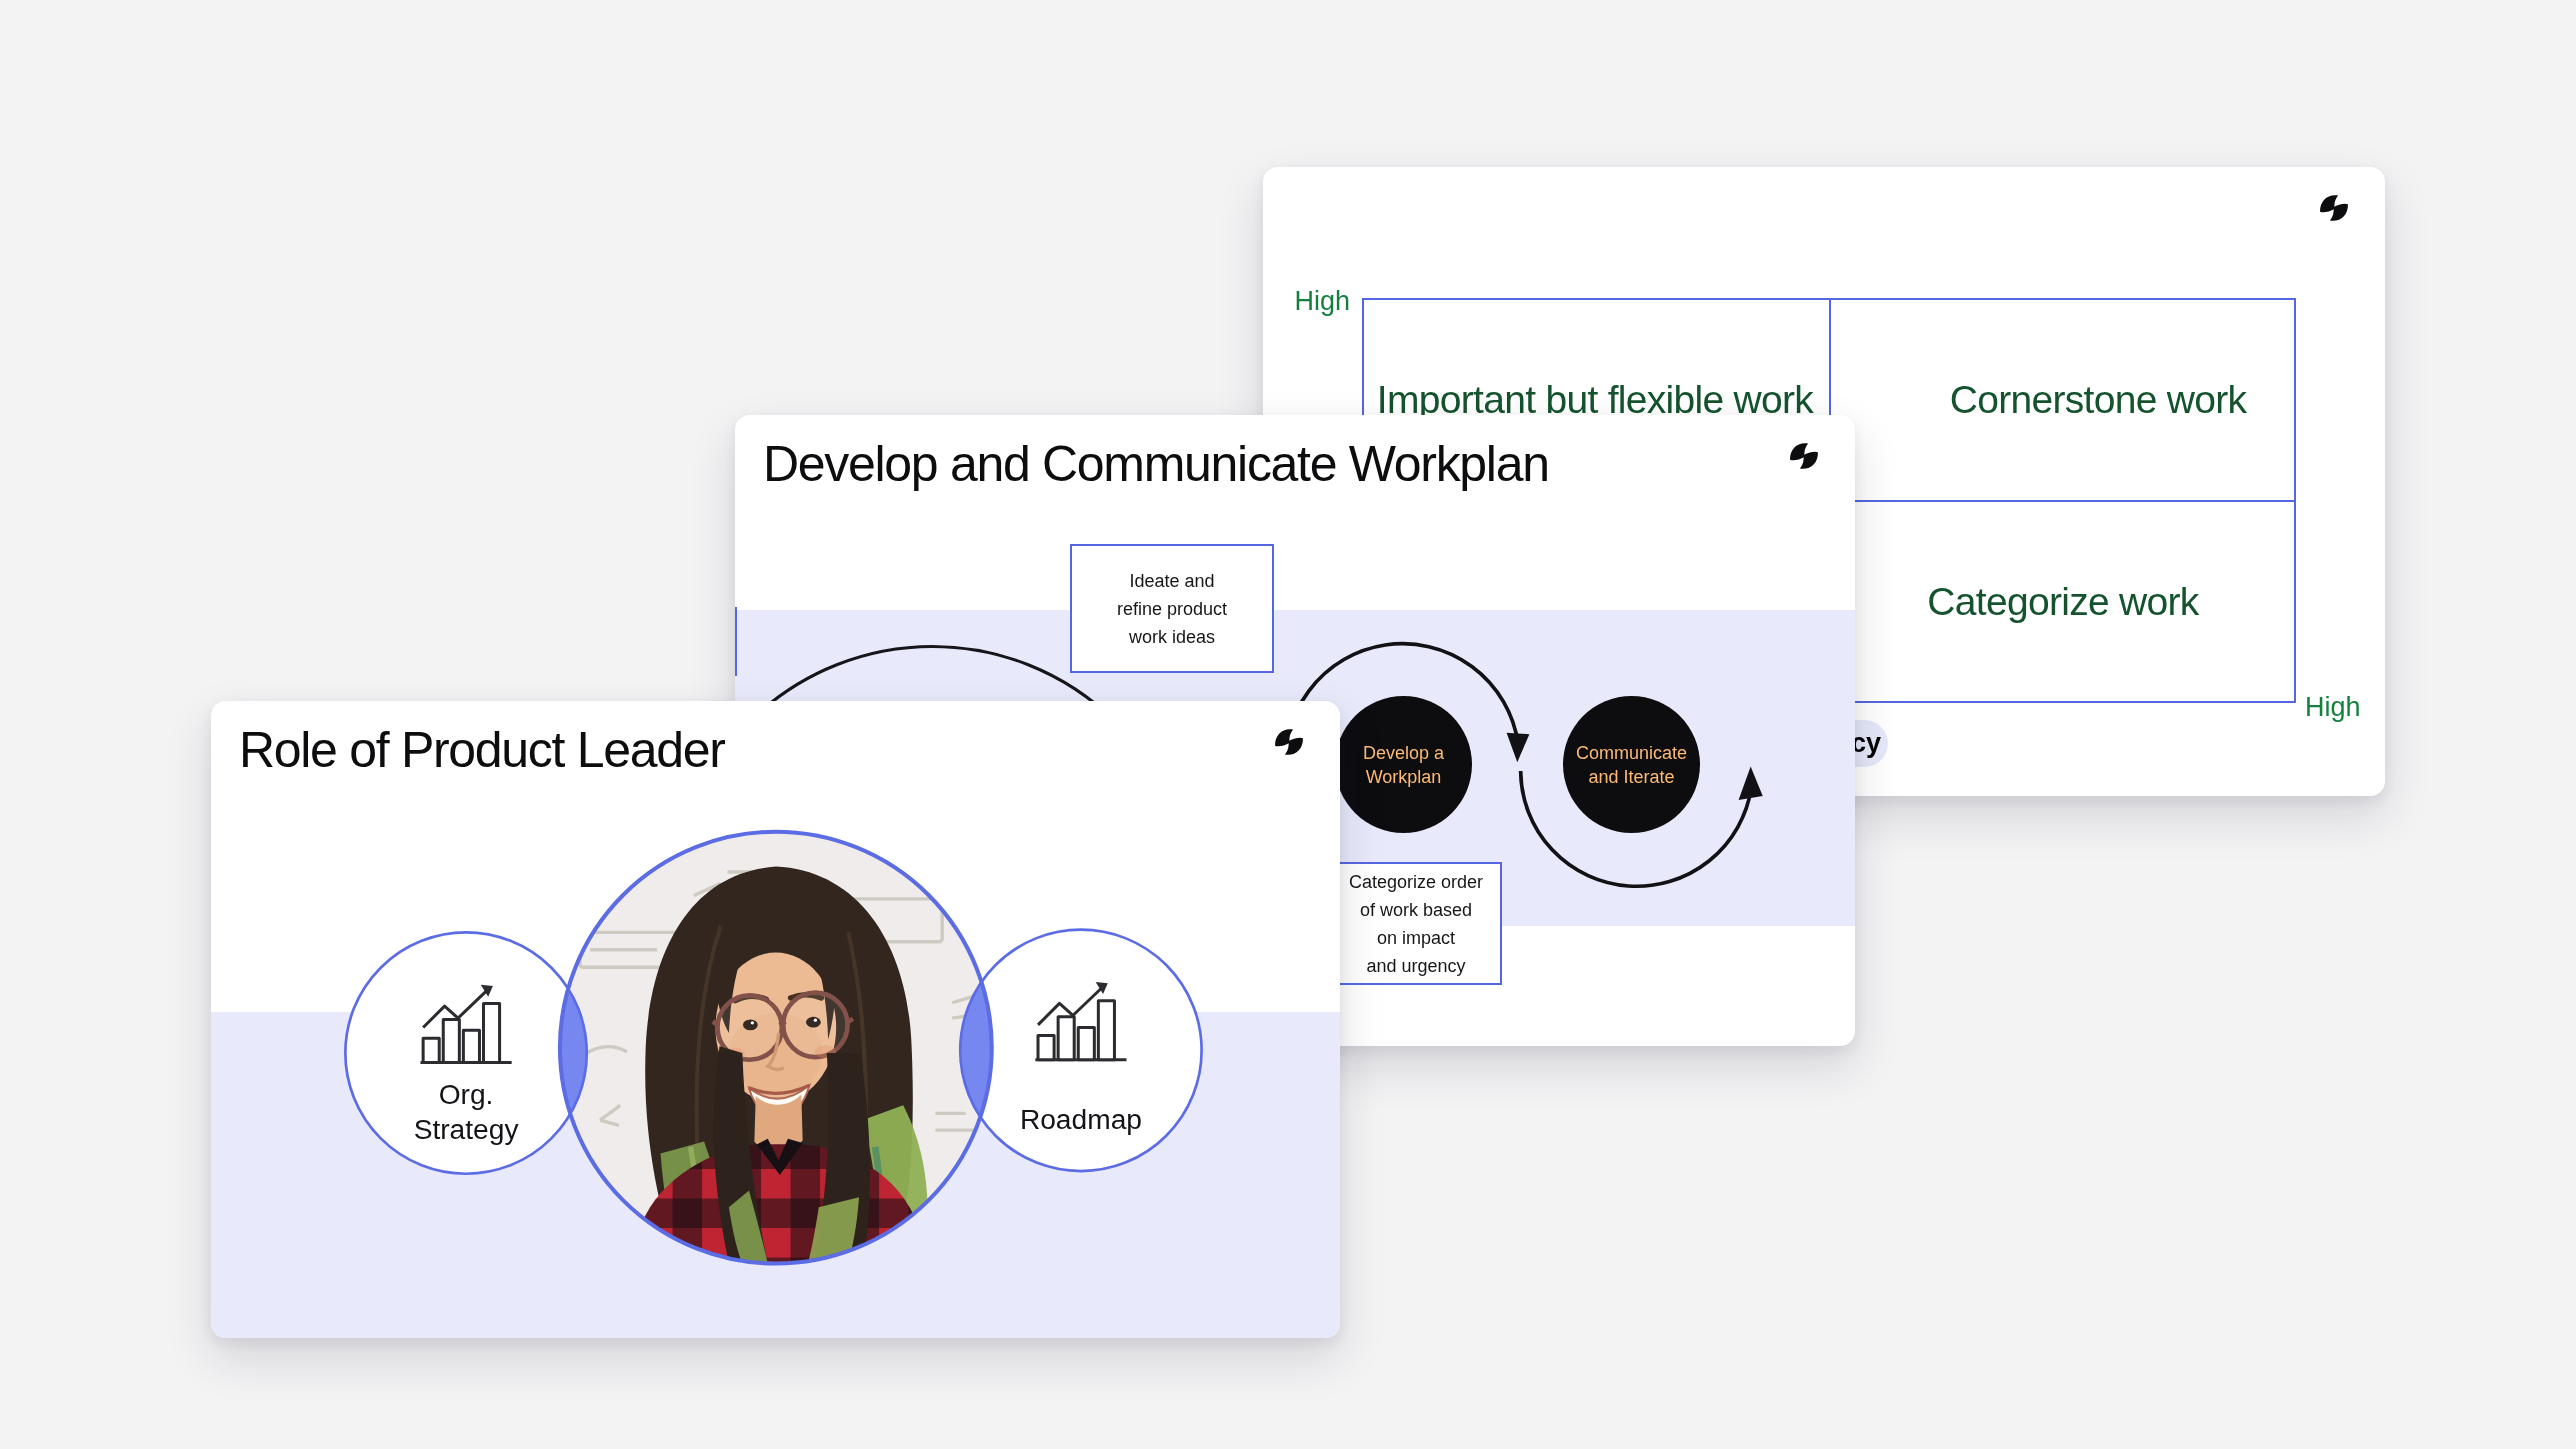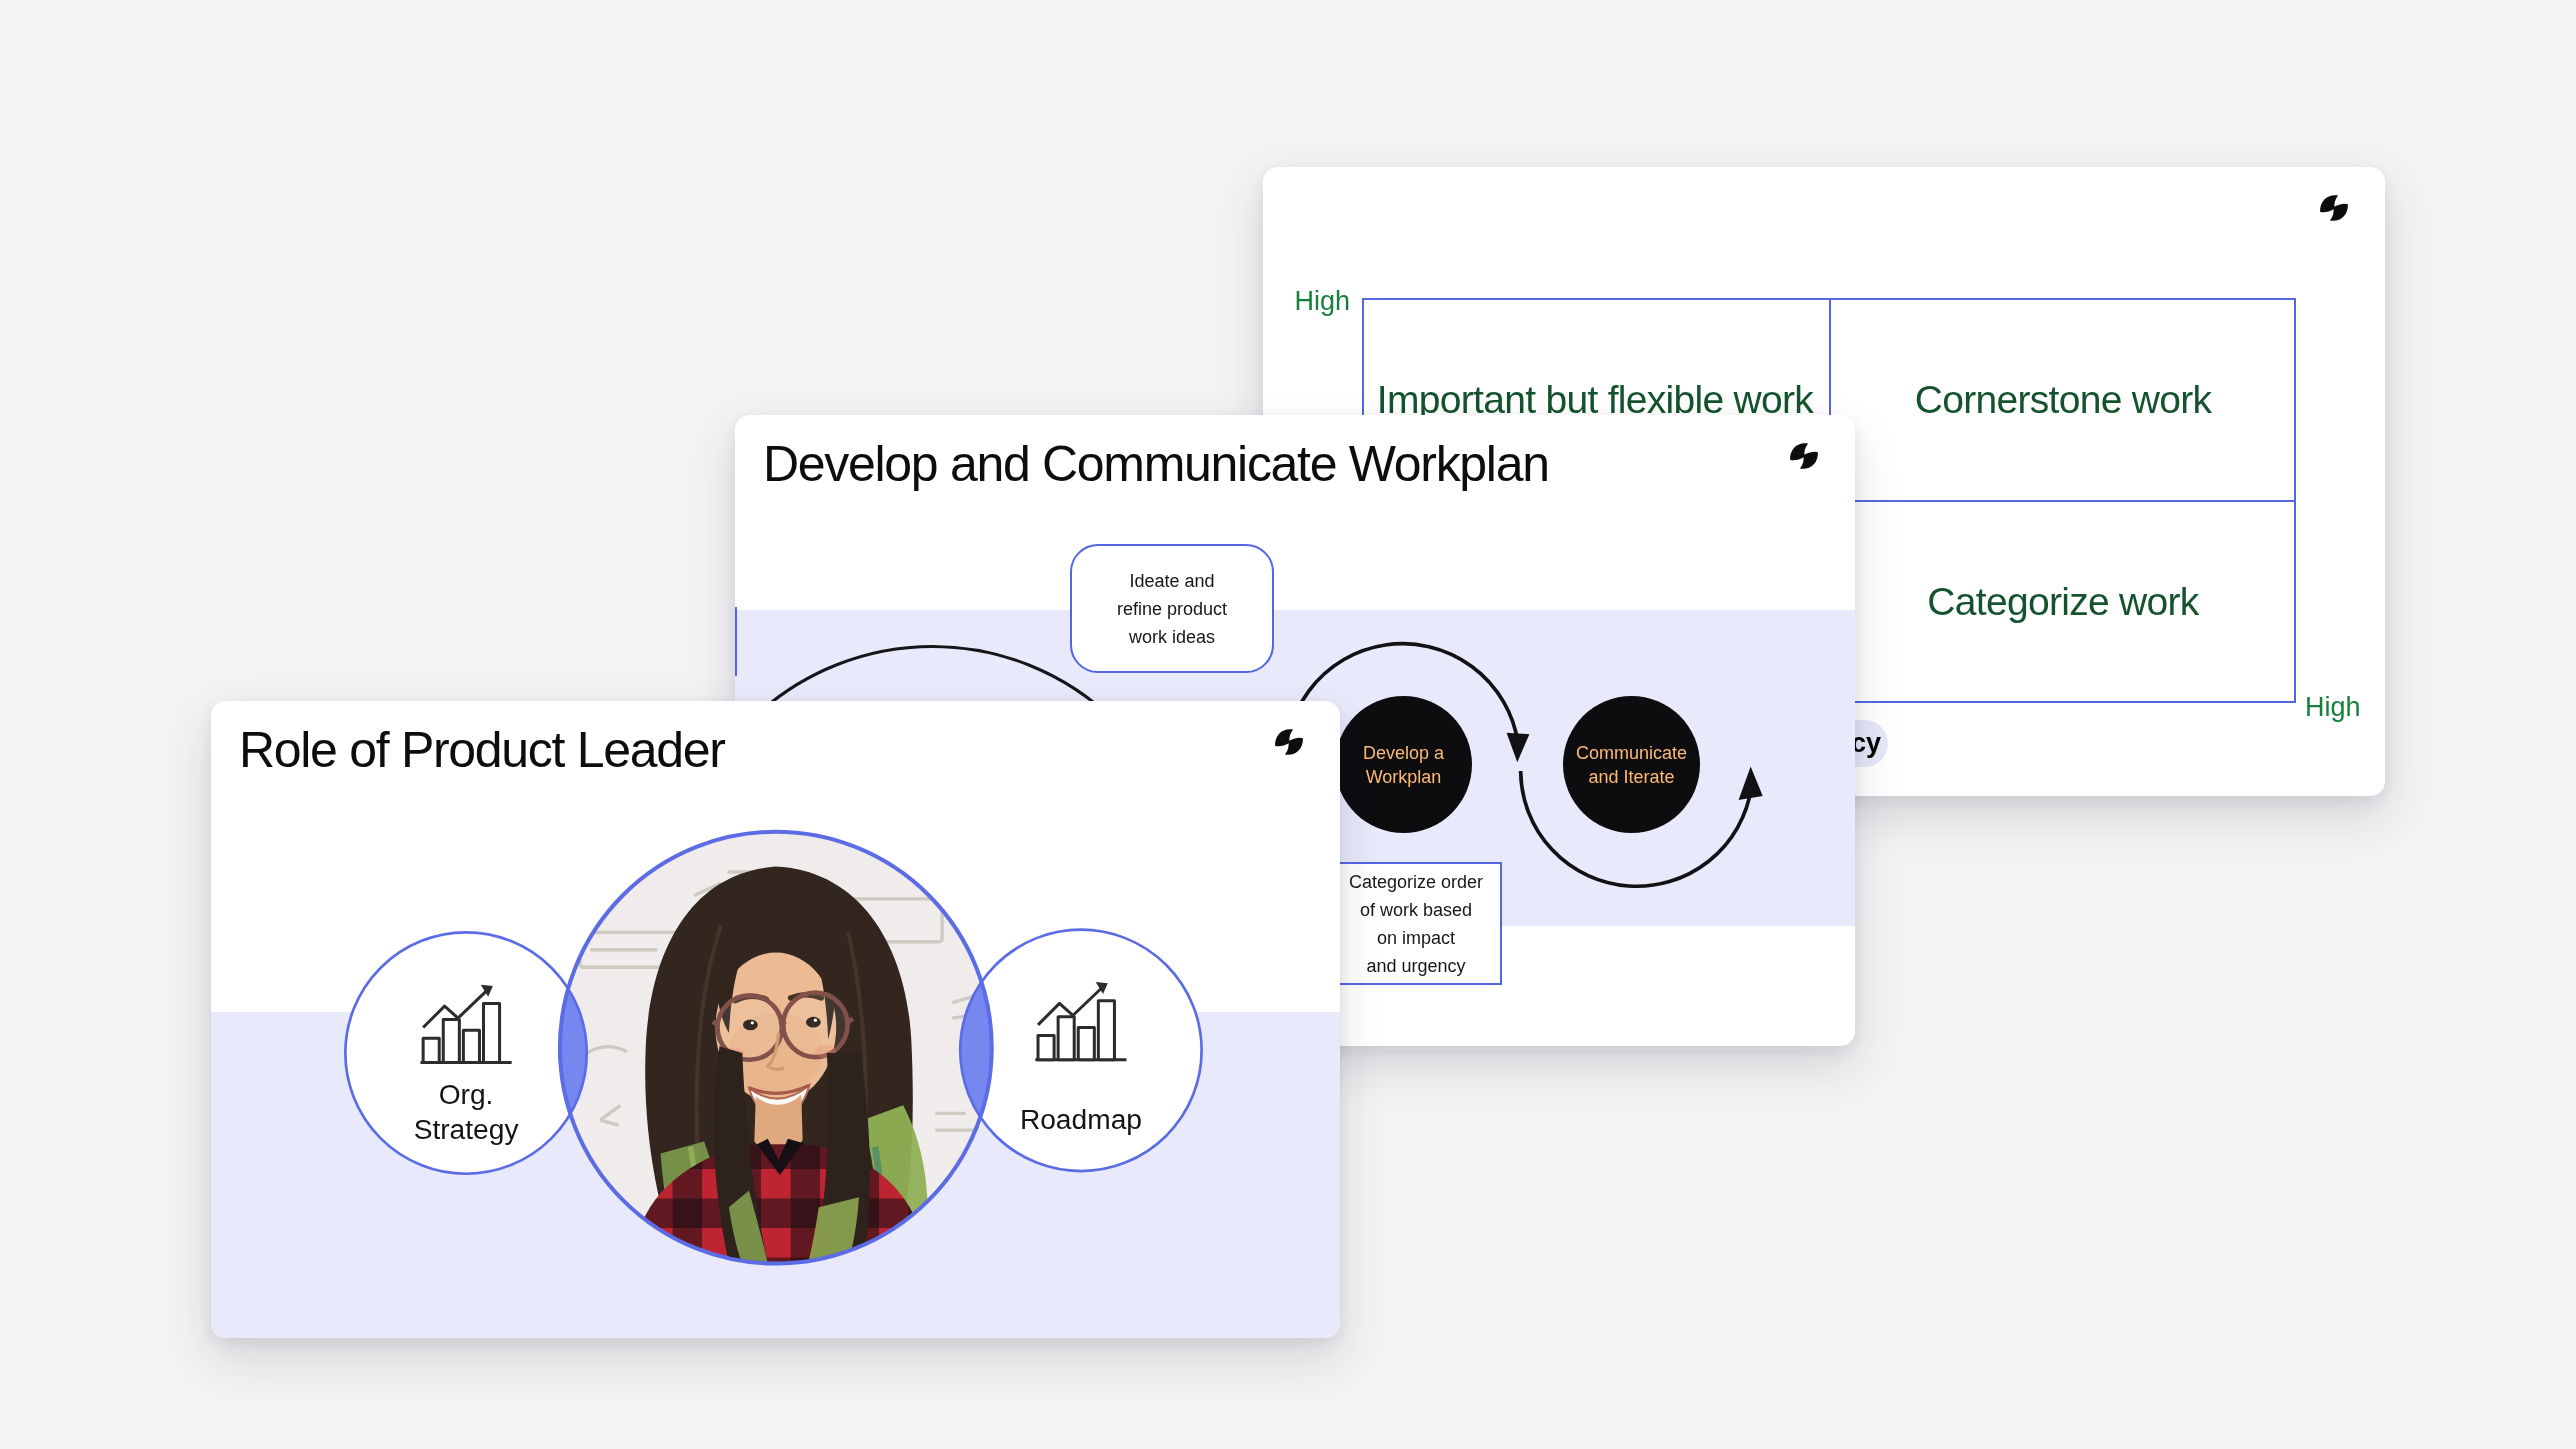--- a/index.html
+++ b/index.html
@@ -15,39 +15,39 @@
   .slide-title{position:absolute;left:28px;top:23px;margin:0;font-size:50px;line-height:1.05;
                font-weight:500;letter-spacing:-1.3px;color:#0d0d10;white-space:nowrap;}
   .logo{position:absolute;right:32px;top:24px;width:38px;height:34px;}
 
   
   .matrix-box{position:absolute;left:99px;top:131px;width:934px;height:405px;border:2px solid #5566e2;box-sizing:border-box;}
   .matrix-v{position:absolute;left:566px;top:131px;width:2px;height:405px;background:#5566e2;}
   .matrix-h{position:absolute;left:99px;top:333px;width:934px;height:2px;background:#5566e2;}
   .quad-label{position:absolute;transform:translate(-50%,-50%);font-size:39px;letter-spacing:-0.7px;color:#14532d;white-space:nowrap;}
   .q-tl{left:332px;top:233px;}
-  .q-tr{left:800px;top:233px;}
+  .q-tr{left:835px;top:233px;}
   .q-br{left:800px;top:435px;}
   .axis-label{position:absolute;font-size:27px;color:#15803d;}
   .axis-top{left:27px;top:119px;width:60px;text-align:right;}
   .axis-right{left:1042px;top:525px;}
   .axis-pill{position:absolute;left:481px;top:553px;width:144px;height:47px;border-radius:24px;background:#e5e8f8;}
   .axis-pill span{position:absolute;left:107px;top:0;height:47px;display:flex;align-items:center;
                   font-size:27px;font-weight:600;color:#000000;}
 
   
   .band{position:absolute;left:0;width:100%;background:#e8eafb;}
   .band-middle{top:195px;height:316px;}
   .band-front{top:311px;height:327px;}
   .outline-circle{position:absolute;left:-64px;top:230px;width:523px;height:523px;border:3.4px solid #16161a;border-radius:50%;box-sizing:border-box;}
   .clipped-box-edge{position:absolute;left:0;top:192px;width:2px;height:69px;background:#5566e2;}
   .callout{position:absolute;background:#fff;border:2px solid #5566e2;box-sizing:border-box;
            display:flex;align-items:center;justify-content:center;text-align:center;
            font-size:18px;line-height:28px;color:#17171a;white-space:pre-line;}
-  .callout-ideate{left:335px;top:129px;width:204px;height:129px;border-radius:28px;}
+  .callout-ideate{left:335px;top:129px;width:204px;height:129px;}
   .callout-align{left:801px;top:129px;width:205px;height:129px;}
   .callout-categorize{left:595px;top:447px;width:172px;height:123px;}
   .step-circle{position:absolute;width:137px;height:137px;border-radius:50%;background:#0d0d10;
                display:flex;align-items:center;justify-content:center;text-align:center;
                color:#fdba74;font-size:18px;line-height:24px;white-space:pre-line;}
   .step-develop{left:600px;top:281px;}
   .step-communicate{left:828px;top:281px;}
   .arrows{position:absolute;left:0;top:0;pointer-events:none;}
 
   

